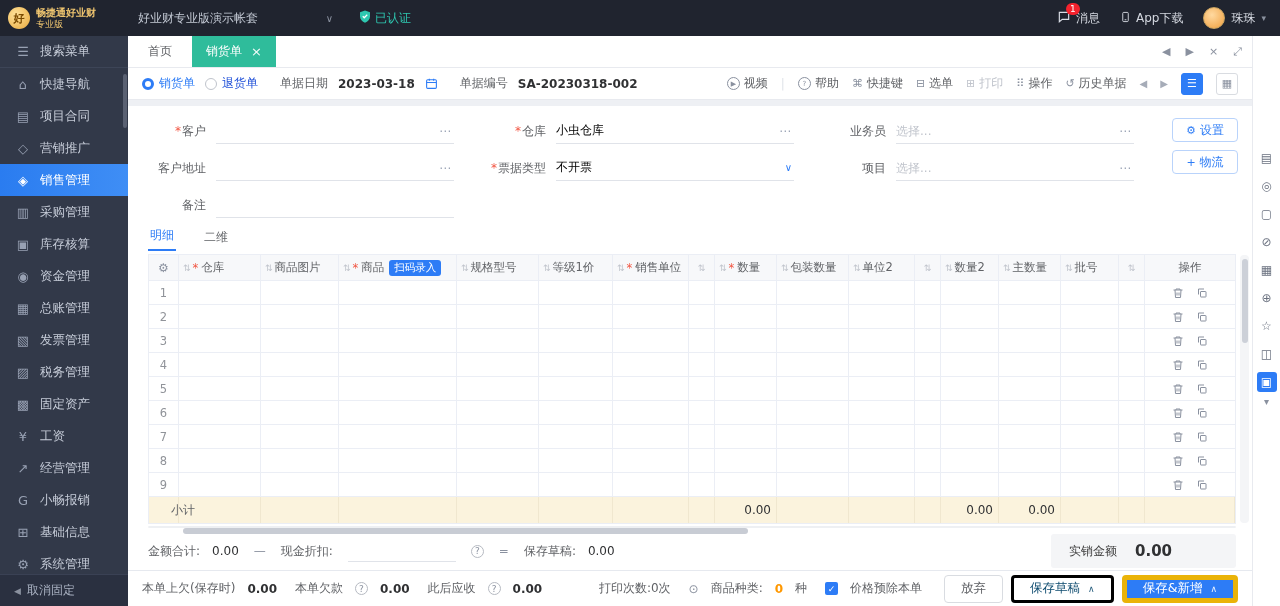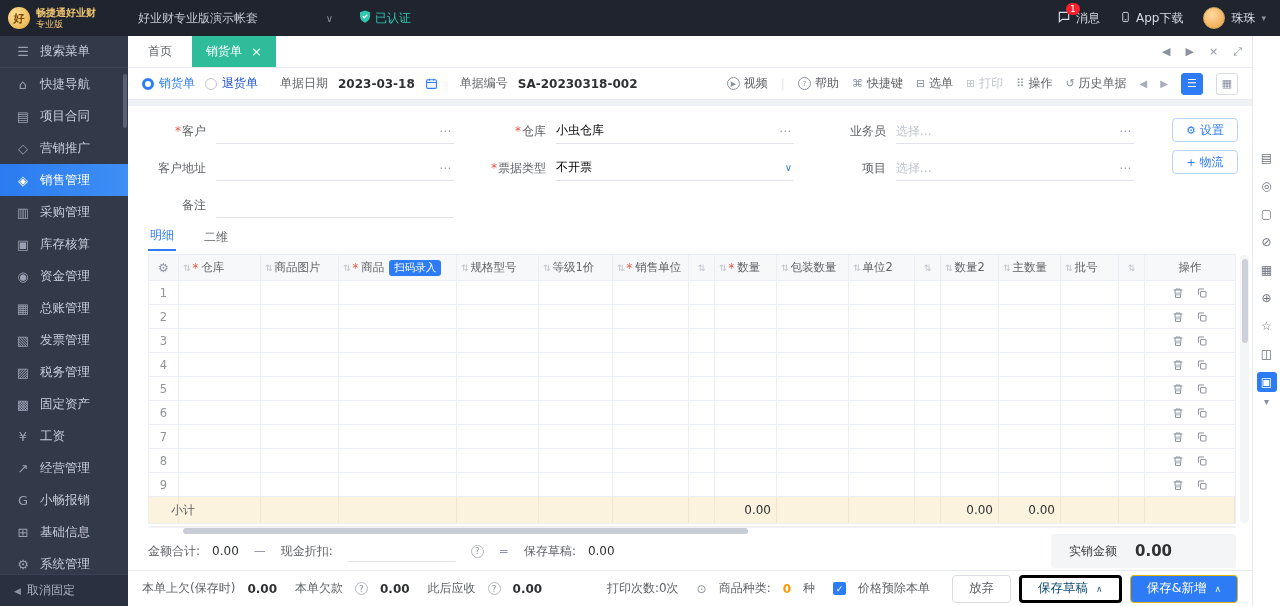--- a/index.html
+++ b/index.html
@@ -145,21 +145,21 @@
   .f-item{display:flex;align-items:center;gap:12px;color:#606266}
   .f-val{color:#303133;font-weight:600}
   .orange{color:#ff9800;font-weight:600}
   .kind-ic{color:#8a919f}
   .fpush{margin-left:auto}
   .chk{width:13px;height:13px;flex:none;background:#2d7cf6;border-radius:2px;color:#fff;font-size:9px;display:flex;align-items:center;justify-content:center}
   .f-btns{display:flex;gap:8px;margin-left:4px}
   .btn{height:28px;border-radius:4px;padding:0 16px;font:inherit;font-size:12.5px;display:flex;align-items:center;justify-content:center;cursor:pointer}
   .btn-plain{background:#fff;border:1px solid #d9dce1;color:#606266}
   .btn-outline{background:#fff;border:3px solid #000000;color:#0c4a6e;gap:8px}
-  .btn-primary{background:#2d7cf6;border:1px solid #eab308;color:#fff;gap:8px}
+  .btn-primary{background:#2d7cf6;border:5px solid #eab308;color:#fff;gap:8px}
   .btn-caret{font-size:9px;opacity:.9}
 
   
   .rail{flex:0 0 28px;width:28px;background:#fff;border-left:1px solid #e8eaef;display:flex;flex-direction:column;align-items:center}
   .rail-icons{margin-top:112px;display:flex;flex-direction:column;gap:8px;align-items:center}
   .rail-ic{width:20px;height:20px;border-radius:3px;display:flex;align-items:center;justify-content:center;color:#6b7280;font-size:12px;cursor:pointer}
   .rail-ic.active{background:#2d7cf6;color:#fff}
   .rail-chev{margin-top:4px;color:#8a919f;cursor:pointer;font-size:10px}
 </style>
 </head>

